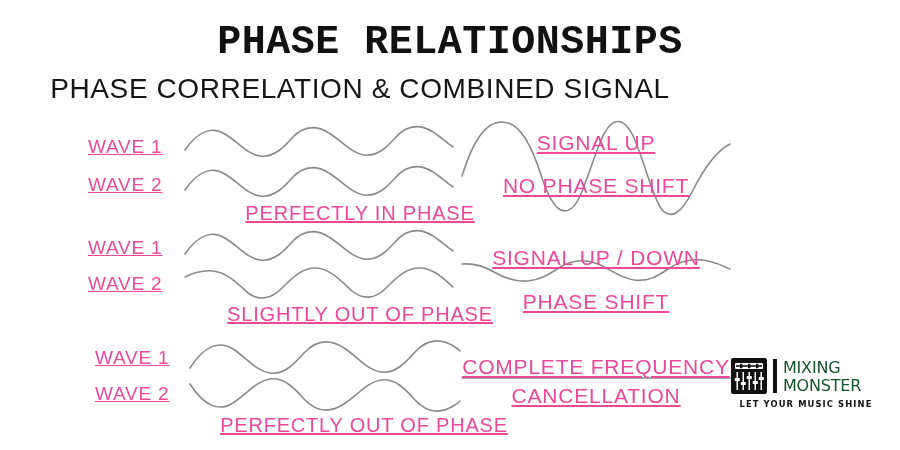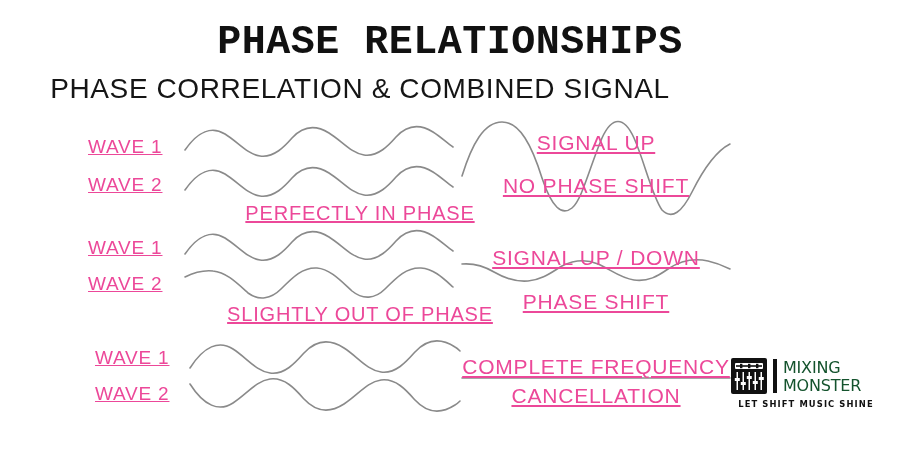--- a/index.html
+++ b/index.html
@@ -204,20 +204,21 @@
              C126,2 140,1 154,10 C168,19 177,32 191,34 C206,36 217,23 225,14
              C237,1 251,0 265,9 C267,10 269,12 270,13"></path>
   </svg>
 
   <svg class="wave" style="left:190px; top:374px;" width="270" height="40" viewBox="0 0 270 40">
     <path d="M0,10 C14,32 29,38 43,29 C57,20 66,7 80,5 C95,3 106,16 114,25
              C126,38 140,39 154,30 C168,21 177,8 191,6 C206,4 217,17 225,26
              C237,39 251,40 265,31 C267,30 269,28 270,27"></path>
   </svg>
 
+  <div class="lbl caption" style="left:178px; top:415px; width:290px;">PERFECTLY OUT OF PHASE</div>
 
   <svg class="wave" style="left:462px; top:372px;" width="268" height="12" viewBox="0 0 268 12">
     <line x1="0" y1="6" x2="268" y2="6"></line>
   </svg>
   <div class="lbl right-text" style="left:456px; top:385px; width:280px;">CANCELLATION</div>
   <div class="lbl right-text" style="left:456px; top:356px; width:280px;">COMPLETE FREQUENCY</div>
 
   <div class="logo">
     <svg class="logo-mark" viewBox="0 0 36 36" width="36" height="36">
       <rect x="0" y="0" width="36" height="36" rx="2" fill="#111111"></rect>
@@ -235,16 +236,16 @@
       <rect x="17.5" y="14" width="1.5" height="18" fill="#ffffff"></rect>
       <rect x="15.8" y="18" width="5" height="3" fill="#ffffff"></rect>
       <rect x="23.5" y="14" width="1.5" height="18" fill="#ffffff"></rect>
       <rect x="21.8" y="23" width="5" height="3" fill="#ffffff"></rect>
       <rect x="29.5" y="14" width="1.5" height="18" fill="#ffffff"></rect>
       <rect x="27.8" y="19" width="5" height="3" fill="#ffffff"></rect>
     </svg>
     <div class="logo-divider"></div>
     <div class="logo-word line1">MIXING</div>
     <div class="logo-word line2">MONSTER</div>
-    <div class="logo-tag">LET SHIFT MUSIC SHINE</div>
+    <div class="logo-tag">LET YOUR MUSIC SHINE</div>
   </div>
 
 </div>
 
 </body></html>

